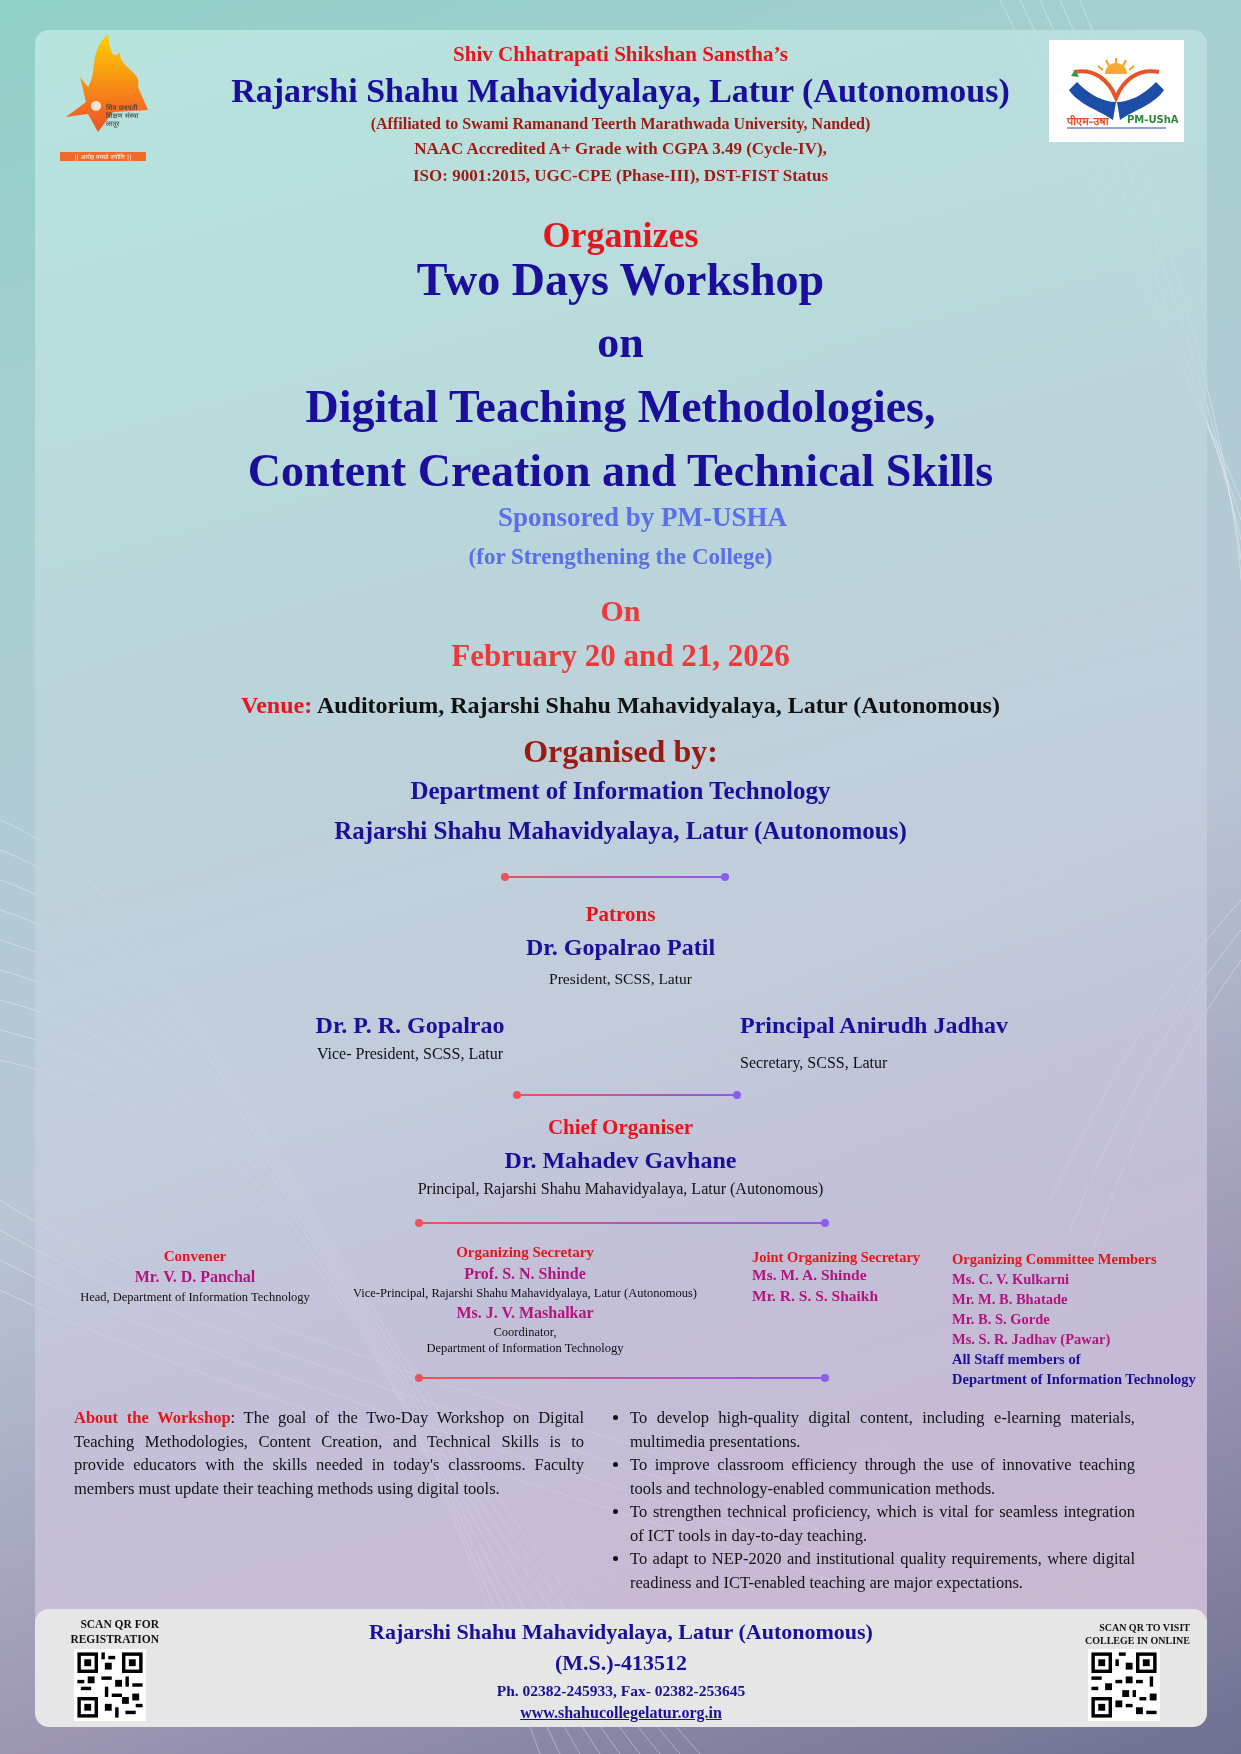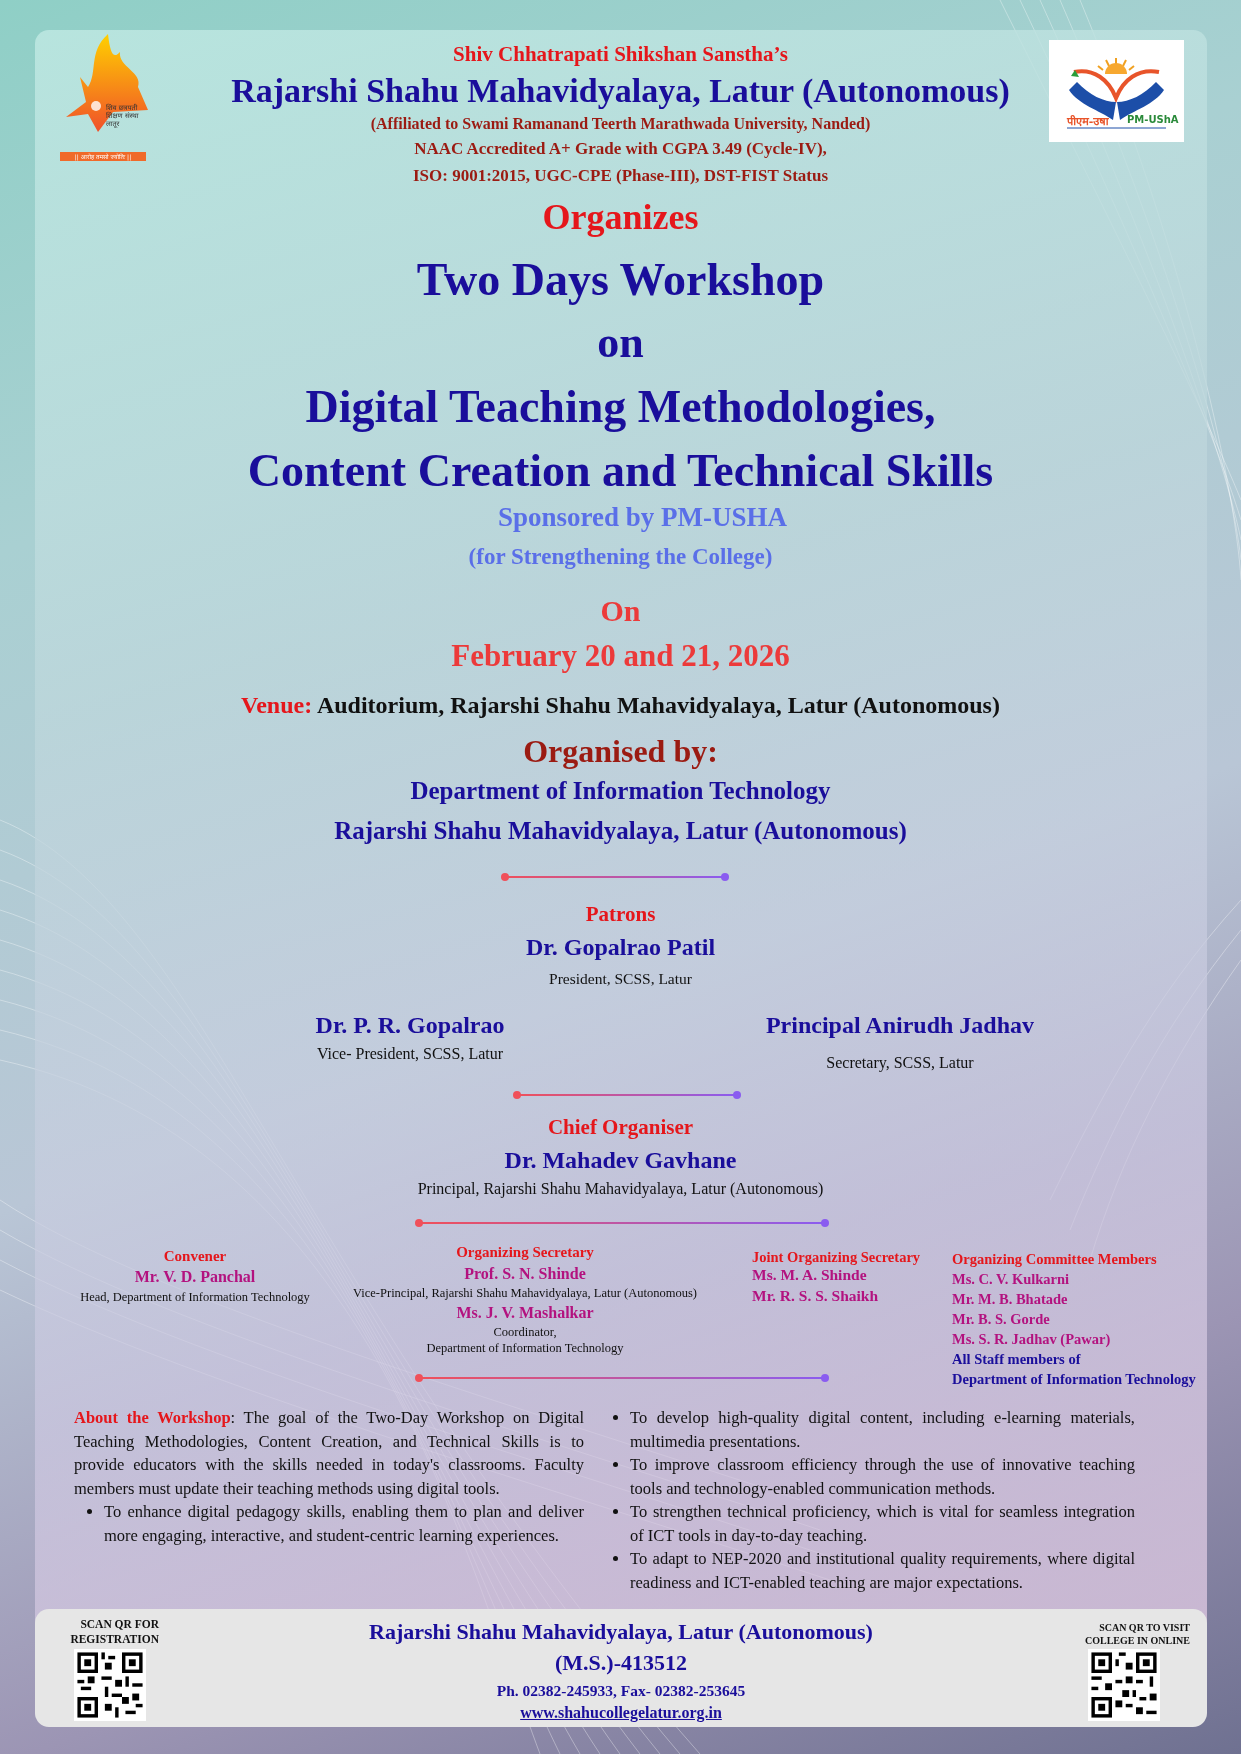--- a/index.html
+++ b/index.html
@@ -100,21 +100,21 @@
   <span style="position:absolute;left:18px;top:73px;font-size:11px;color:#e8542a;font-weight:bold;font-family:'DejaVu Sans',sans-serif;">पीएम-उषा</span>
   <span style="position:absolute;left:78px;top:74px;font-size:10px;color:#2a8a3a;font-weight:bold;font-family:'DejaVu Sans',sans-serif;">PM-UShA</span>
 </div>
 
 <div class="abs center red b" style="top:42px;font-size:21px;">Shiv Chhatrapati Shikshan Sanstha’s</div>
 <div class="abs center navy b" style="top:72px;font-size:34px;">Rajarshi Shahu Mahavidyalaya, Latur (Autonomous)</div>
 <div class="abs center dred b" style="top:115px;font-size:16px;">(Affiliated to Swami Ramanand Teerth Marathwada University, Nanded)</div>
 <div class="abs center dred b" style="top:139px;font-size:17px;">NAAC Accredited A+ Grade with CGPA 3.49 (Cycle-IV),</div>
 <div class="abs center dred b" style="top:166px;font-size:17px;">ISO: 9001:2015, UGC-CPE (Phase-III),  DST-FIST Status</div>
 
-<div class="abs center red b" style="top:196px;font-size:36px;">Organizes</div>
+<div class="abs center red b" style="top:214px;font-size:36px;">Organizes</div>
 <div class="abs center navy b" style="top:253px;font-size:46px;">Two Days Workshop</div>
 <div class="abs center navy b" style="top:317px;font-size:44px;">on</div>
 <div class="abs center navy b" style="top:380px;font-size:46px;">Digital Teaching Methodologies,</div>
 <div class="abs center navy b" style="top:444px;font-size:46px;">Content Creation and Technical Skills</div>
 <div class="abs center blue b" style="top:502px;font-size:27px;padding-left:44px;">Sponsored by PM-USHA</div>
 <div class="abs center blue b" style="top:544px;font-size:23px;">(for Strengthening the College)</div>
 <div class="abs center b" style="top:594px;font-size:30px;color:#ec3a3a;">On</div>
 <div class="abs center b" style="top:638px;font-size:31px;color:#ec3a3a;">February 20 and 21, 2026</div>
 <div class="abs center b" style="top:692px;font-size:24px;color:#111;">
   <span class="red">Venue:</span>
@@ -127,21 +127,21 @@
 <div class="divider" style="left:504px;top:876px;width:222px;"></div>
 
 <div class="abs center red b" style="top:902px;font-size:21px;">Patrons</div>
 <div class="abs center navy b" style="top:934px;font-size:24px;">Dr. Gopalrao Patil</div>
 <div class="abs center" style="top:970px;font-size:15.5px;color:#111;">President, SCSS, Latur</div>
 
 <div class="abs" style="left:260px;width:300px;top:1012px;text-align:center;">
   <div class="navy b" style="font-size:24px;">Dr. P. R. Gopalrao</div>
   <div style="font-size:16px;color:#111;margin-top:6px;">Vice- President, SCSS, Latur</div>
 </div>
-<div class="abs" style="left:740px;width:320px;top:1012px;text-align:center;">
+<div class="abs" style="left:740px;width:320px;top:1012px;">
   <div class="navy b" style="font-size:24px;">Principal Anirudh Jadhav</div>
   <div style="font-size:16px;color:#111;margin-top:15px;">Secretary, SCSS, Latur</div>
 </div>
 
 <div class="divider" style="left:516px;top:1094px;width:222px;"></div>
 
 <div class="abs center red b" style="top:1115px;font-size:21px;">Chief Organiser</div>
 <div class="abs center navy b" style="top:1147px;font-size:24px;">Dr. Mahadev Gavhane</div>
 <div class="abs center" style="top:1180px;font-size:16px;color:#111;">Principal, Rajarshi Shahu Mahavidyalaya, Latur (Autonomous)</div>
 
@@ -175,23 +175,20 @@
   <div class="magenta b" style="font-size:14.5px;">Mr. B. S. Gorde</div>
   <div class="magenta b" style="font-size:14.5px;">Ms. S. R. Jadhav (Pawar)</div>
   <div class="navy b" style="font-size:14.5px;">All Staff members of</div>
   <div class="navy b" style="font-size:14.5px;">Department of Information Technology</div>
 </div>
 
 <div class="divider" style="left:418px;top:1377px;width:408px;"></div>
 
 <div class="abs body-text" style="left:74px;top:1406px;width:510px;">
   <div><span class="red b">About the Workshop</span><span>: The goal of the Two-Day Workshop on Digital Teaching Methodologies, Content Creation, and Technical Skills is to provide educators with the skills needed in today's classrooms. Faculty members must update their teaching methods using digital tools.</span></div>
-  <ul>
-    <li>To enhance digital pedagogy skills, enabling them to plan and deliver more engaging, interactive, and student-centric learning experiences.</li>
-  </ul>
 </div>
 <div class="abs body-text" style="left:600px;top:1406px;width:535px;">
   <ul>
     <li>To develop high-quality digital content, including e-learning materials, multimedia presentations.</li>
     <li>To improve classroom efficiency through the use of innovative teaching tools and technology-enabled communication methods.</li>
     <li>To strengthen technical proficiency, which is vital for seamless integration of ICT tools in day-to-day teaching.</li>
     <li>To adapt to NEP-2020 and institutional quality requirements, where digital readiness and ICT-enabled teaching are major expectations.</li>
   </ul>
 </div>
 

